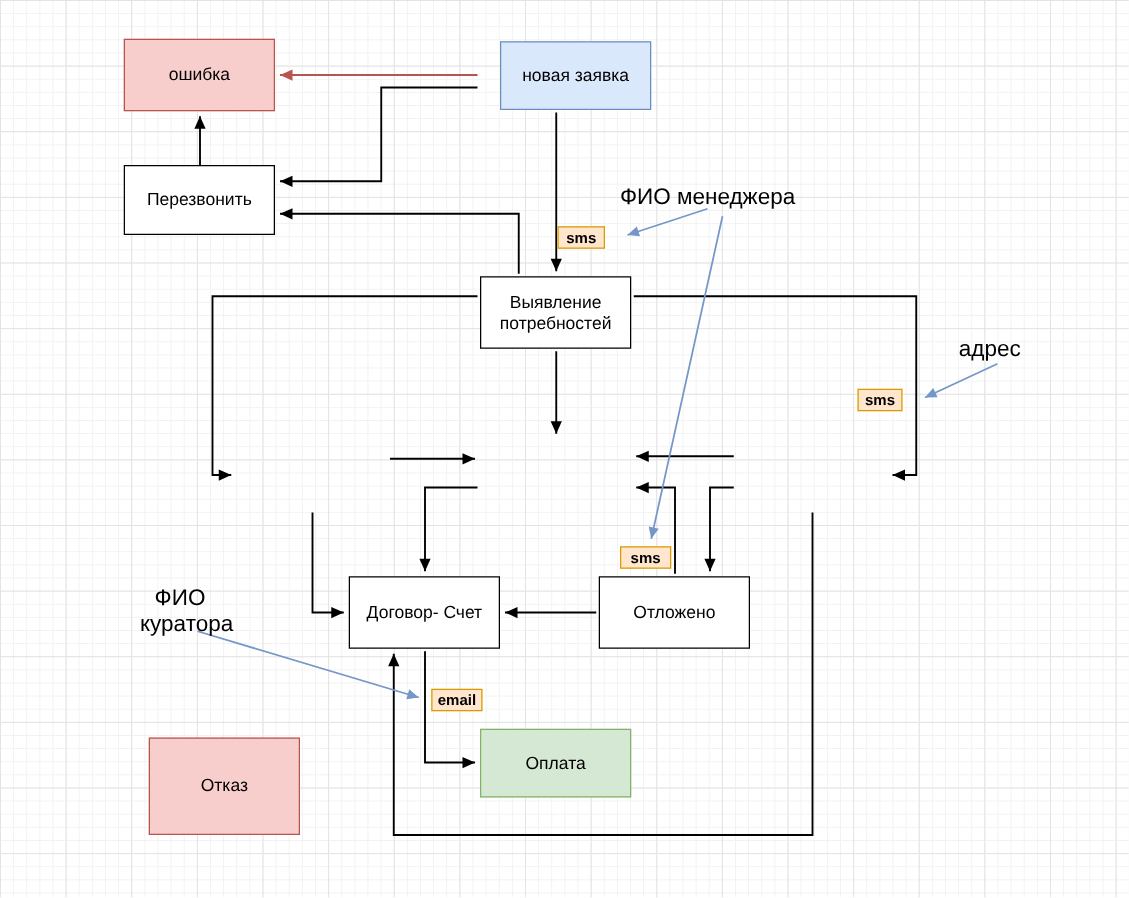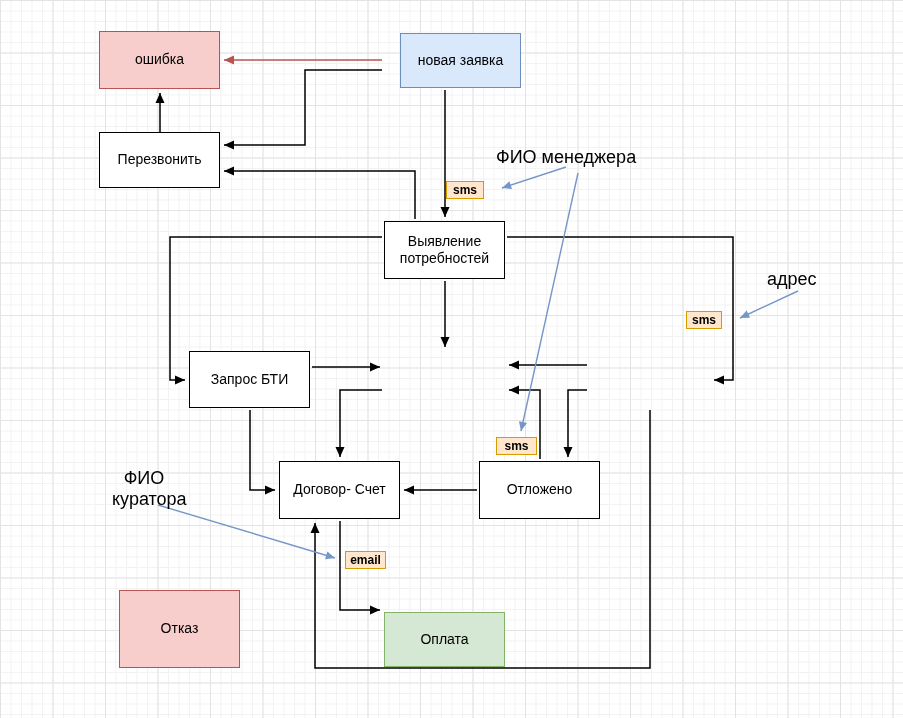--- a/index.html
+++ b/index.html
@@ -16,21 +16,21 @@
     background-size:52.5px 52.5px,52.5px 52.5px,10.5px 10.5px,10.5px 10.5px;
   }
   .edges{position:absolute;left:0;top:0;}
   .node{
     position:absolute;display:flex;align-items:center;justify-content:center;
     text-align:center;font-size:14px;line-height:1.25;
     background:#ffffff;border:1px solid #000000;padding:2px 5px;
   }
   .node.pink{background:#f8cecc;border-color:#b85450;text-align:center;}
   .node.blue{background:#dae8fc;border-color:#6c8ebf;margin-left:16px;}
-  .node.green{background:#d5e8d4;border-color:#82b366;margin-top:29px;}
+  .node.green{background:#d5e8d4;border-color:#82b366;}
   .tag{
     position:absolute;display:flex;align-items:center;justify-content:center;
     font-size:12px;background:#ffe6cc;border:1px solid #d79b00;font-weight:bold;
   }
   .note{position:absolute;font-size:18px;white-space:nowrap;}
   .note.wrap{white-space:normal;text-align:center;}
 </style>
 </head>
 <body>
 
@@ -78,21 +78,20 @@
   </svg>
 
   <div class="node pink" style="left:99px;top:31px;width:121px;height:58px">ошибка</div>
 
   <div class="node blue" style="left:384px;top:33px;width:121px;height:55px">новая заявка</div>
 
   <div class="node" style="left:99px;top:132px;width:121px;height:56px">Перезвонить</div>
 
   <div class="node" style="left:384px;top:221px;width:121px;height:58px">Выявление потребностей</div>
 
-  <div class="node" style="left:189px;top:351px;width:121px;height:57px">Запрос БТИ</div>
 
 
 
   <div class="node" style="left:279px;top:461px;width:121px;height:58px">Договор- Счет</div>
 
   <div class="node" style="left:479px;top:461px;width:121px;height:58px">Отложено</div>
 
   <div class="node green" style="left:384px;top:583px;width:121px;height:55px">Оплата</div>
 
   <div class="node pink" style="left:119px;top:590px;width:121px;height:78px">Отказ</div>

